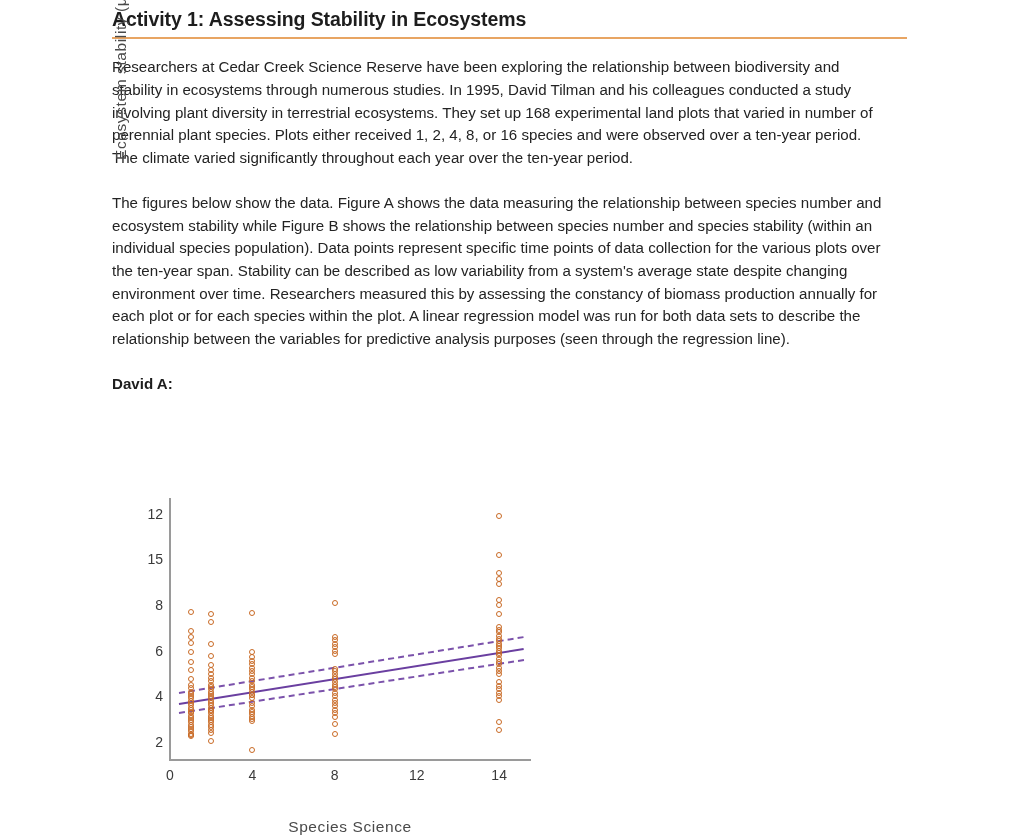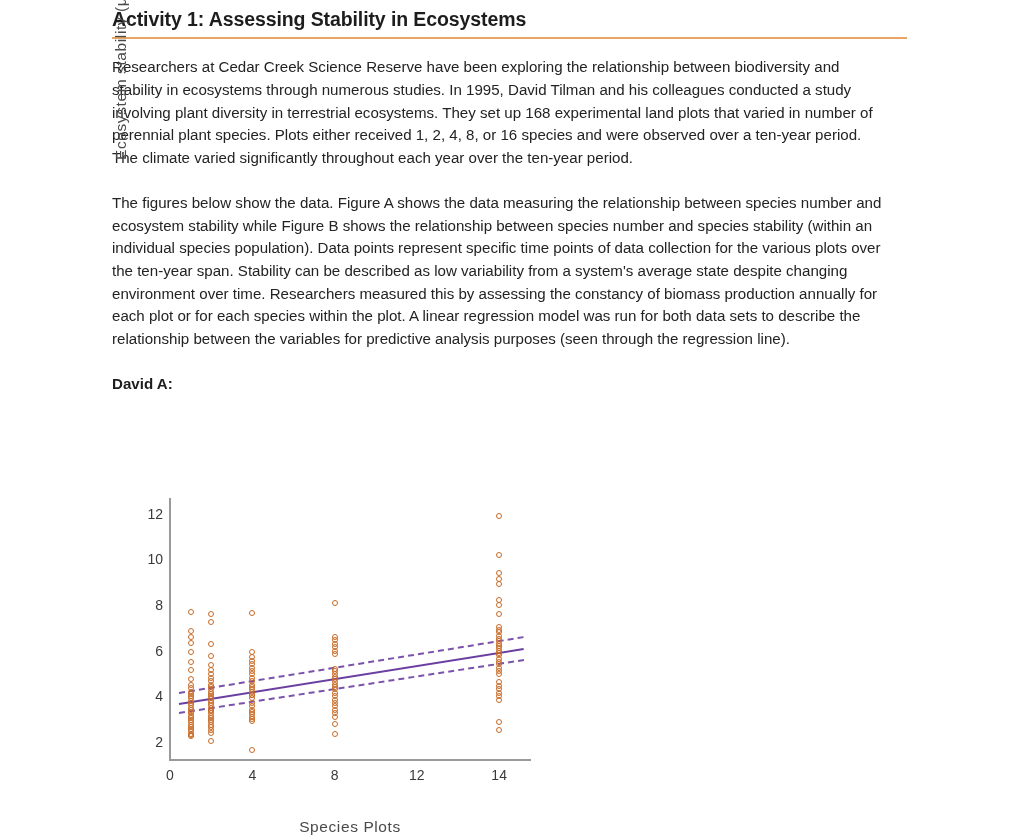--- a/index.html
+++ b/index.html
@@ -171,21 +171,21 @@
   </div>
 
   <div class="chart-wrap">
     <div class="axis-y"></div>
     <div class="axis-x"></div>
     <div class="plot-area" id="plot">
         <div class="ytick" style="top: 241.754px;">2</div>
         <div class="ytick" style="top: 196.14px;">4</div>
         <div class="ytick" style="top: 150.526px;">6</div>
         <div class="ytick" style="top: 104.912px;">8</div>
-        <div class="ytick" style="top: 59.2982px;">10</div>
+        <div class="ytick" style="top: 59.2982px;">15</div>
         <div class="ytick" style="top: 13.6842px;">12</div>
         <div class="xtick" style="left: 0px;">0</div>
         <div class="xtick" style="left: 82.2857px;">4</div>
         <div class="xtick" style="left: 164.571px;">8</div>
         <div class="xtick" style="left: 246.857px;">12</div>
         <div class="xtick" style="left: 329.143px;">14</div>
         <div class="ciline" style="left: 9.25714px; top: 192.263px; width: 349.073px; transform: rotate(-9.21115deg);"></div>
         <div class="ciline" style="left: 9.25714px; top: 212.105px; width: 348.61px; transform: rotate(-8.73013deg);"></div>
         <div class="regline" style="left: 9.25714px; top: 202.526px; width: 348.928px; transform: rotate(-9.06328deg);"></div>
         <div class="marker" style="left: 20.5714px; top: 111.754px;"></div>
@@ -336,15 +336,15 @@
         <div class="marker" style="left: 329.143px; top: 185.877px;"></div>
         <div class="marker" style="left: 329.143px; top: 189.298px;"></div>
         <div class="marker" style="left: 329.143px; top: 192.719px;"></div>
         <div class="marker" style="left: 329.143px; top: 196.14px;"></div>
         <div class="marker" style="left: 329.143px; top: 199.561px;"></div>
       </div>
   </div>
 
   <div class="ylabel">Ecosystem stability (μ/σ)</div>
 
-  <div class="xlabel">Species Plots</div>
+  <div class="xlabel">Species Science</div>
 
 </div>
 
 </body></html>

